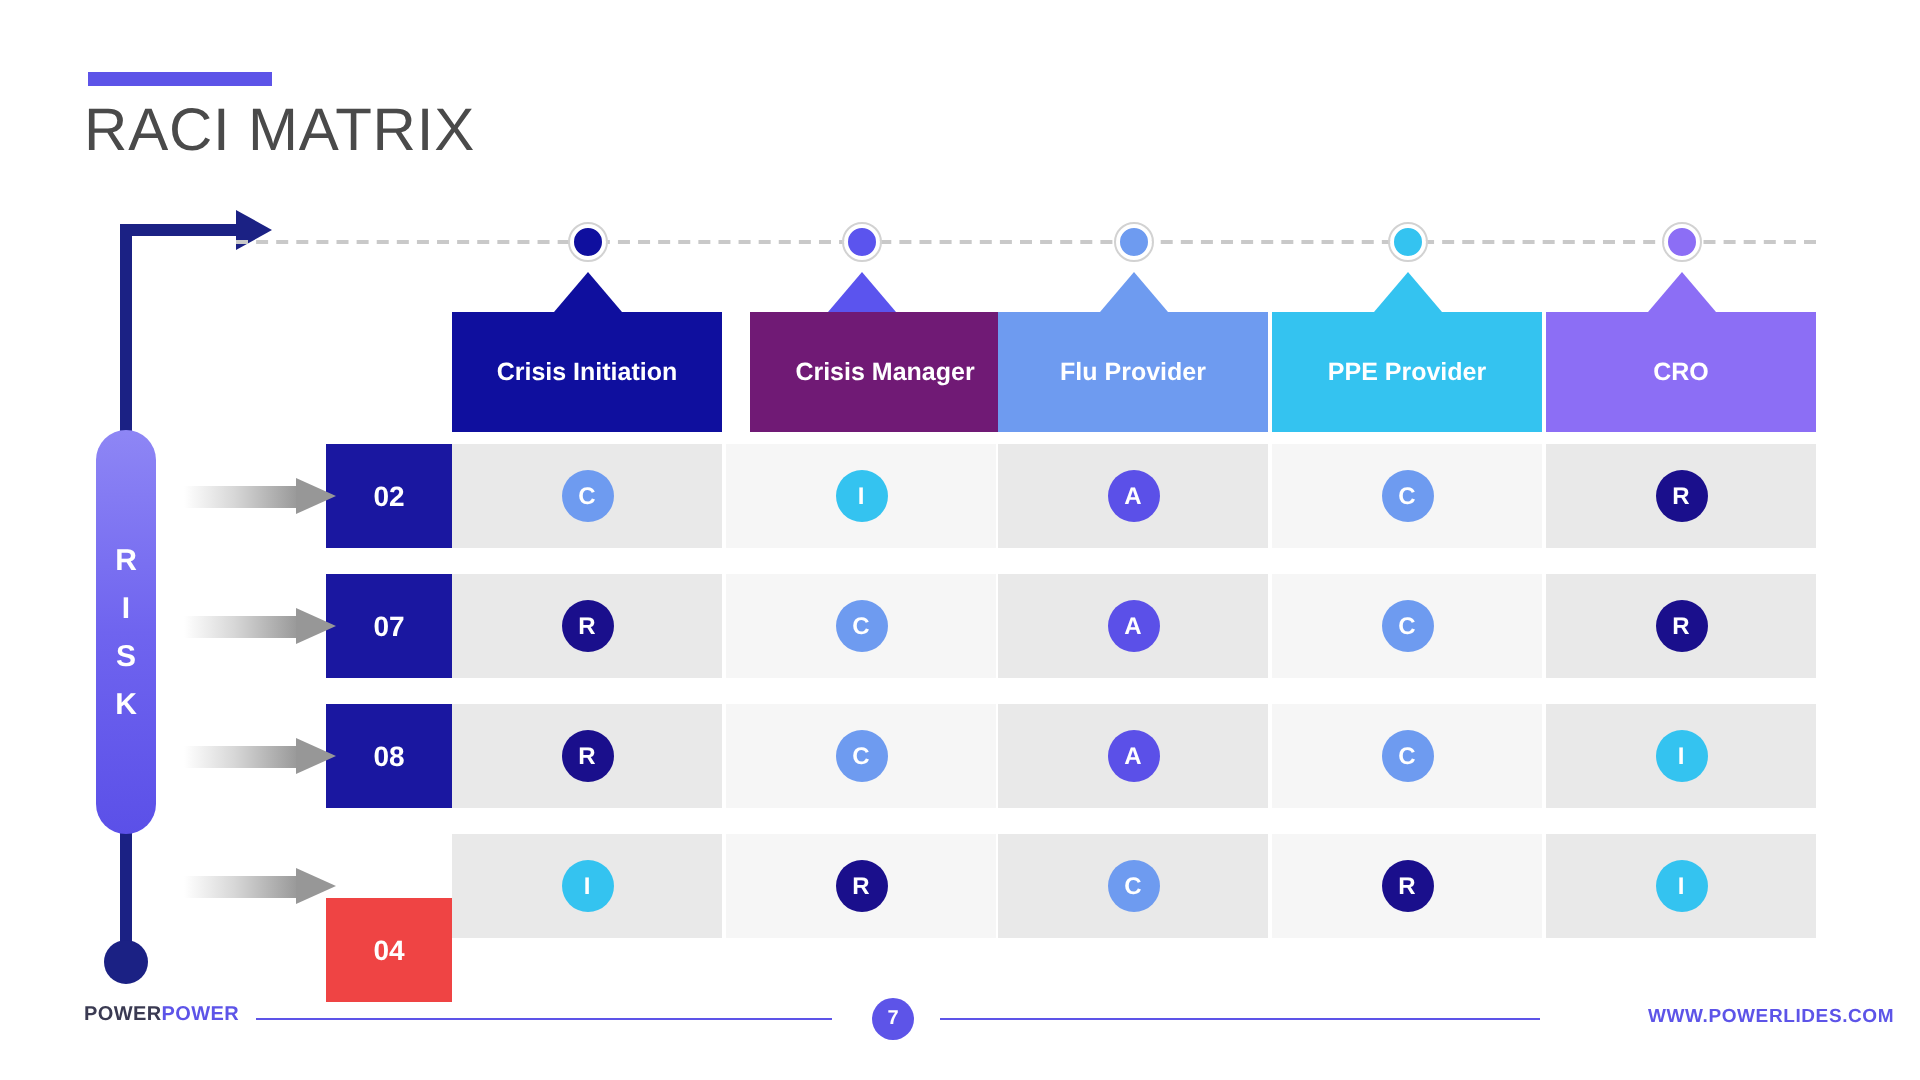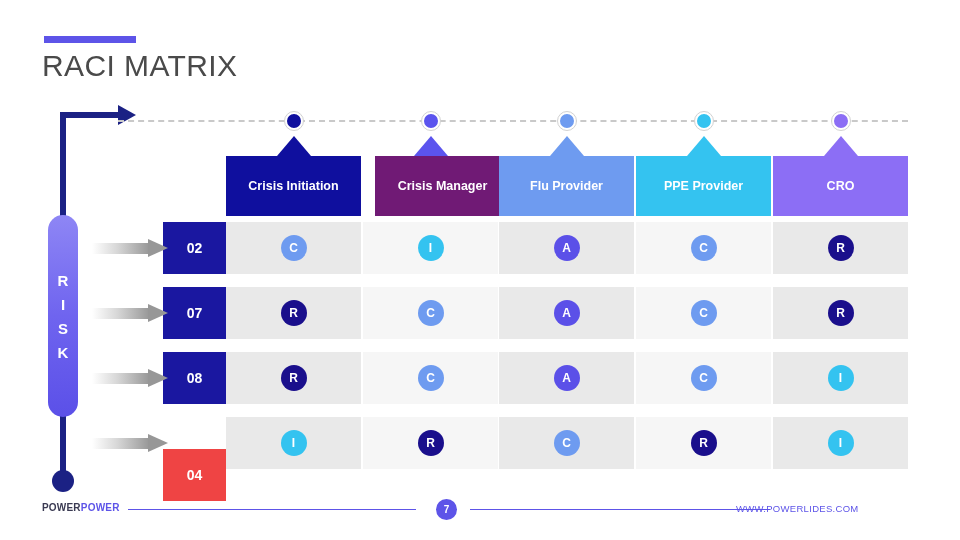--- a/index.html
+++ b/index.html
@@ -260,24 +260,24 @@
     background: #5d54e8;
     color: #ffffff;
     font-size: 10px;
     font-weight: bold;
     display: flex;
     align-items: center;
     justify-content: center;
   }
   #footer-url {
     position: absolute;
-    left: 736px;
+    left: 824px;
     top: 503px;
     font-size: 9.5px;
-    font-weight: normal;
+    font-weight: bold;
     letter-spacing: 0.3px;
     color: #5d54e8;
   }
 </style>
 </head>
 <body>
 
 <div id="title-accent-bar"></div>
 
 <div id="page-title">

